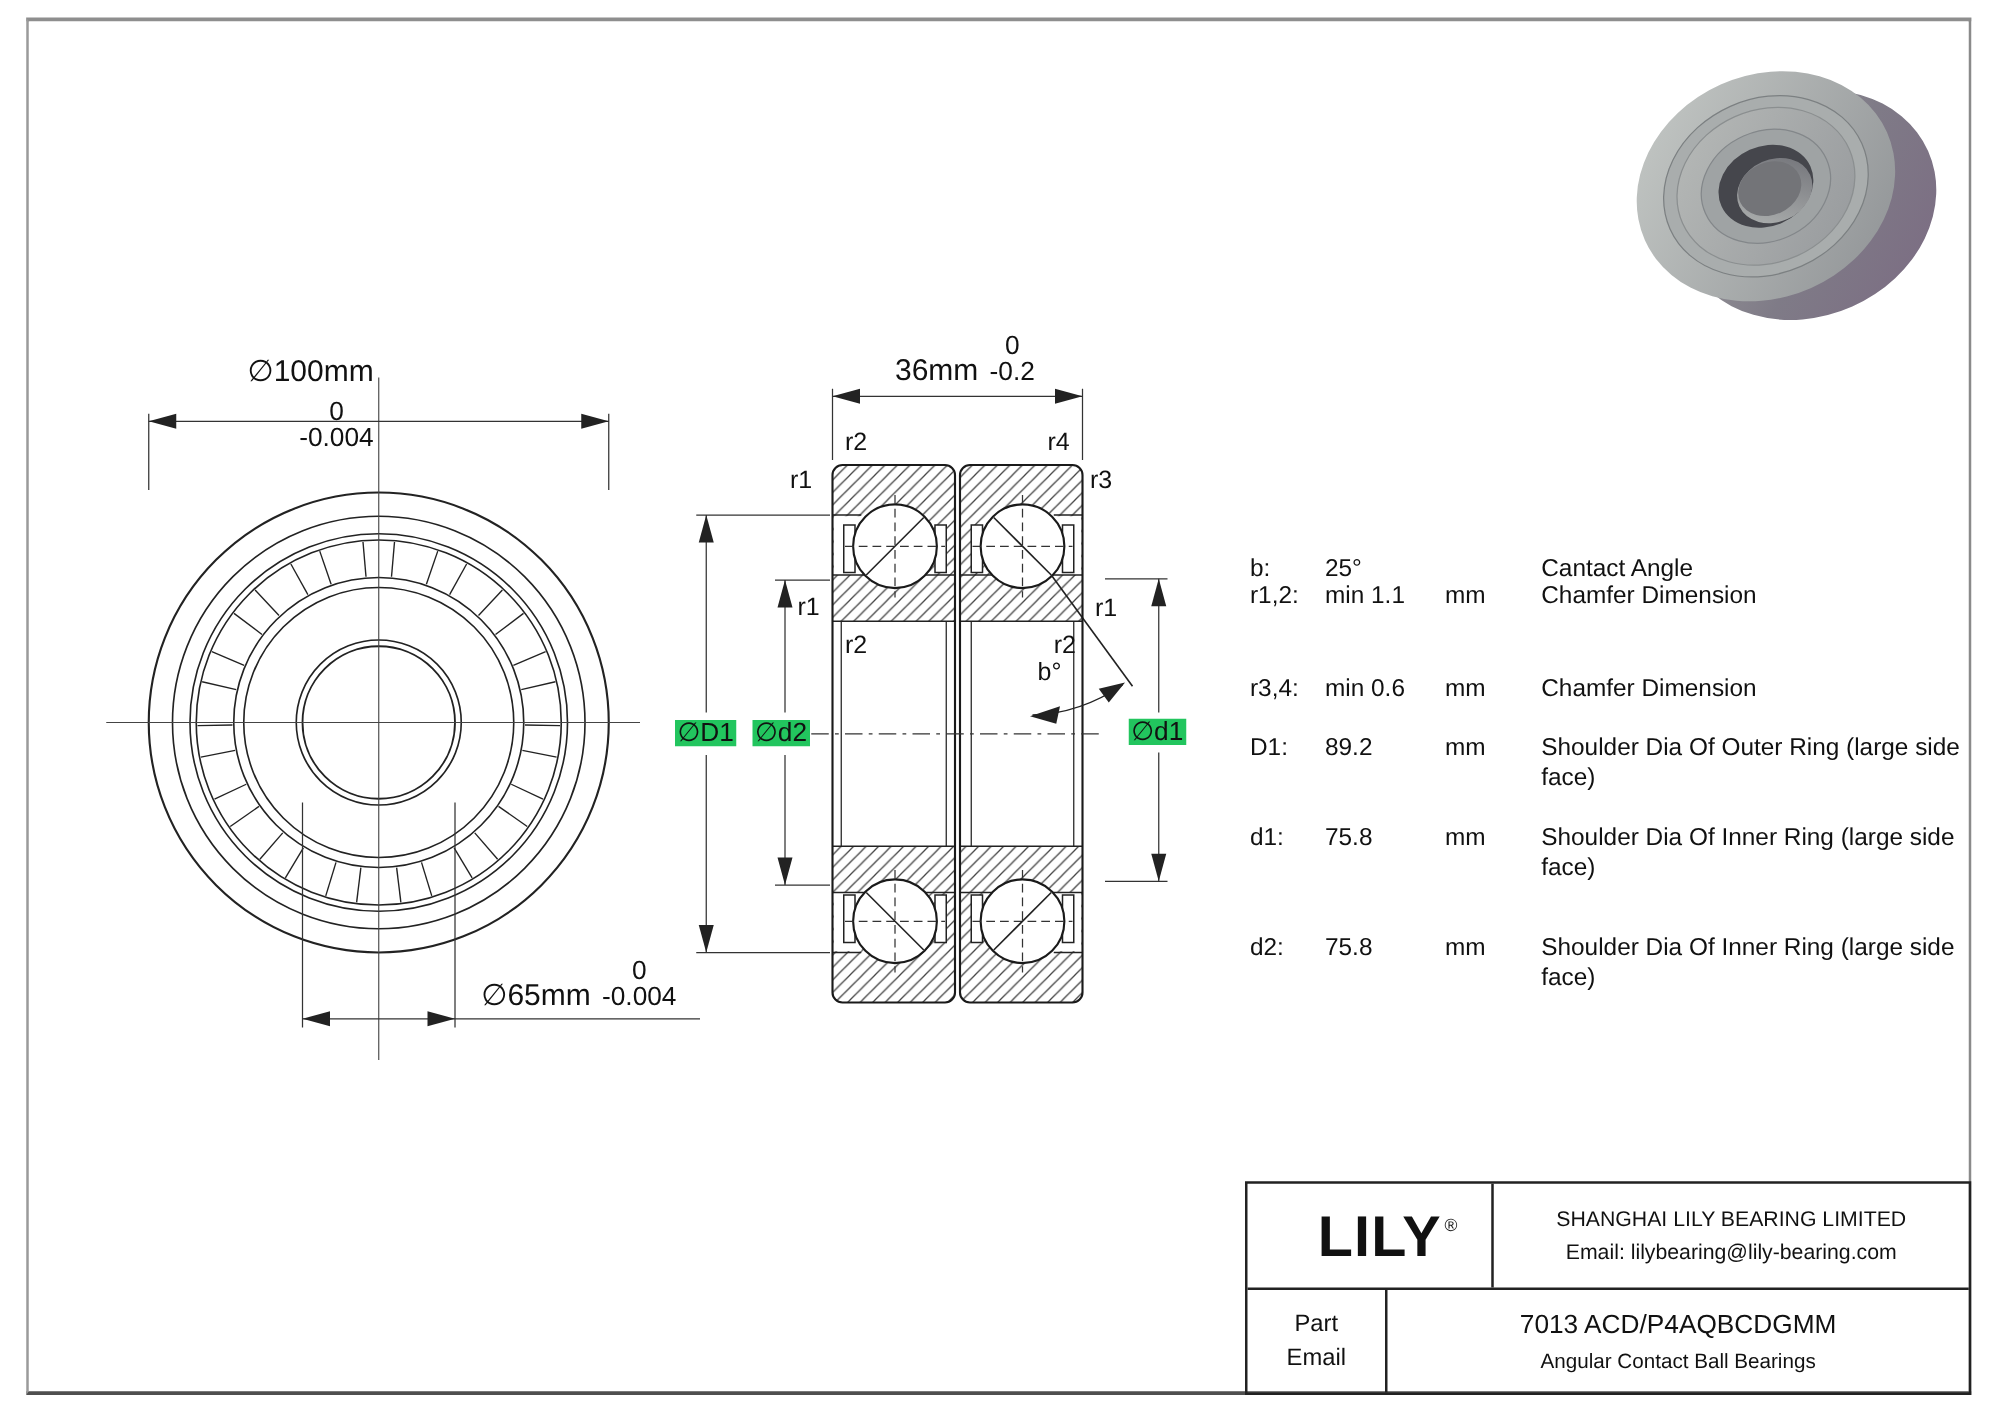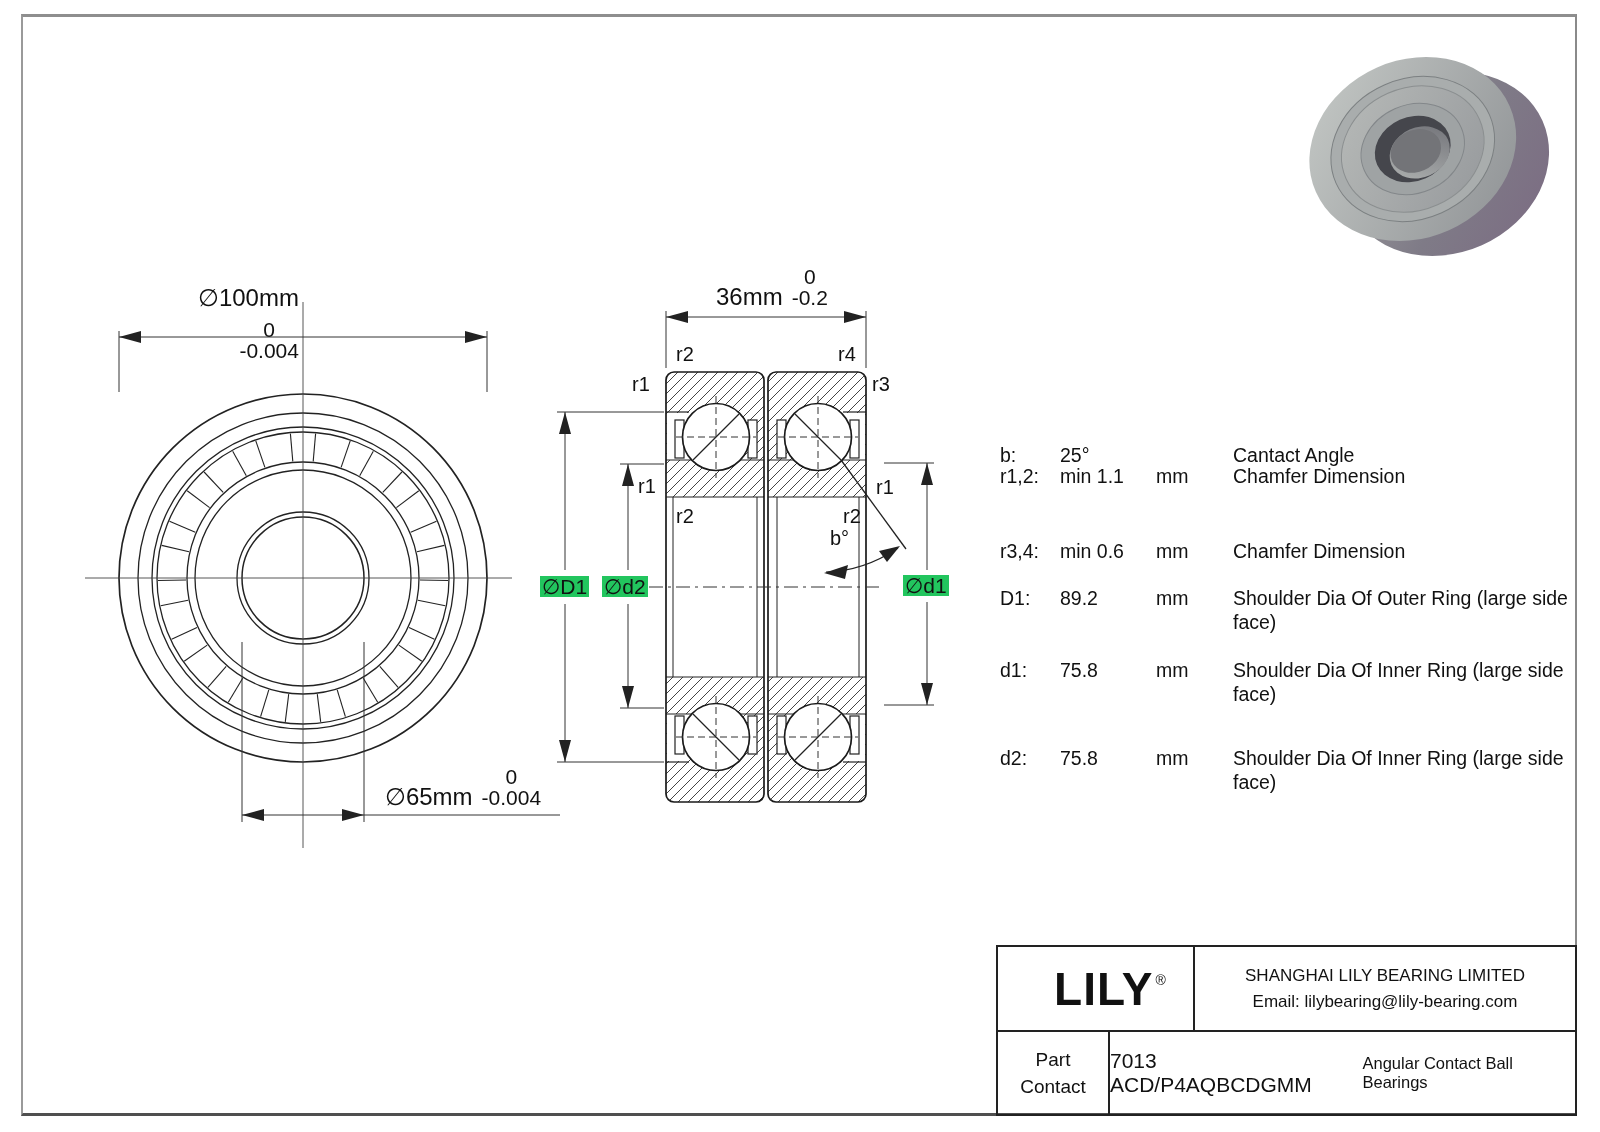--- a/index.html
+++ b/index.html
@@ -30,21 +30,21 @@
   .spec .c4{flex:1;}
   
   .tblock{left:996px;top:945px;width:581px;height:171px;border:2px solid #222;box-sizing:border-box;display:flex;flex-direction:column;}
   .tb-row1{height:85px;flex:none;display:flex;border-bottom:2px solid #222;box-sizing:border-box;}
   .tb-row2{flex:1;display:flex;}
   .tb-logo{width:169px;flex:none;border-right:2px solid #222;box-sizing:border-box;display:flex;align-items:center;justify-content:center;margin-left:28px;}
   .tb-logo .logo-text{font-size:46px;font-weight:bold;letter-spacing:1px;position:relative;}
   .tb-logo .reg{font-size:14px;font-weight:normal;position:relative;top:-20px;left:2px;}
   .tb-company{flex:1;display:flex;flex-direction:column;align-items:center;justify-content:center;gap:6px;font-size:17px;}
   .tb-partlabel{width:112px;flex:none;border-right:2px solid #222;box-sizing:border-box;display:flex;flex-direction:column;align-items:center;justify-content:center;font-size:19px;line-height:27px;}
-  .tb-partnum{flex:1;display:flex;flex-direction:row;align-items:center;justify-content:center;gap:8px;}
+  .tb-partnum{flex:1;display:flex;flex-direction:column;align-items:center;justify-content:center;gap:8px;}
   .tb-partnum .pn{font-size:21px;}
   .tb-partnum .cat{font-size:16.5px;}
 </style>
 </head>
 <body>
 
 <div class="abs frame"></div>
 
 <svg class="abs" style="left:0;top:0;" width="1600" height="1132" viewBox="0 0 1600 1132">
   <defs>
@@ -353,20 +353,20 @@
       <span class="logo-text"><span>LILY</span><span class="reg">®</span></span>
     </div>
     <div class="tb-company">
       <span>SHANGHAI LILY BEARING LIMITED</span>
       <span>Email: lilybearing@lily-bearing.com</span>
     </div>
   </div>
   <div class="tb-row2">
     <div class="tb-partlabel">
       <span>Part</span>
-      <span>Contact</span>
+      <span>Email</span>
     </div>
     <div class="tb-partnum">
       <span class="pn">7013 ACD/P4AQBCDGMM</span>
       <span class="cat">Angular Contact Ball Bearings</span>
     </div>
   </div>
 </div>
 
 </body></html>

